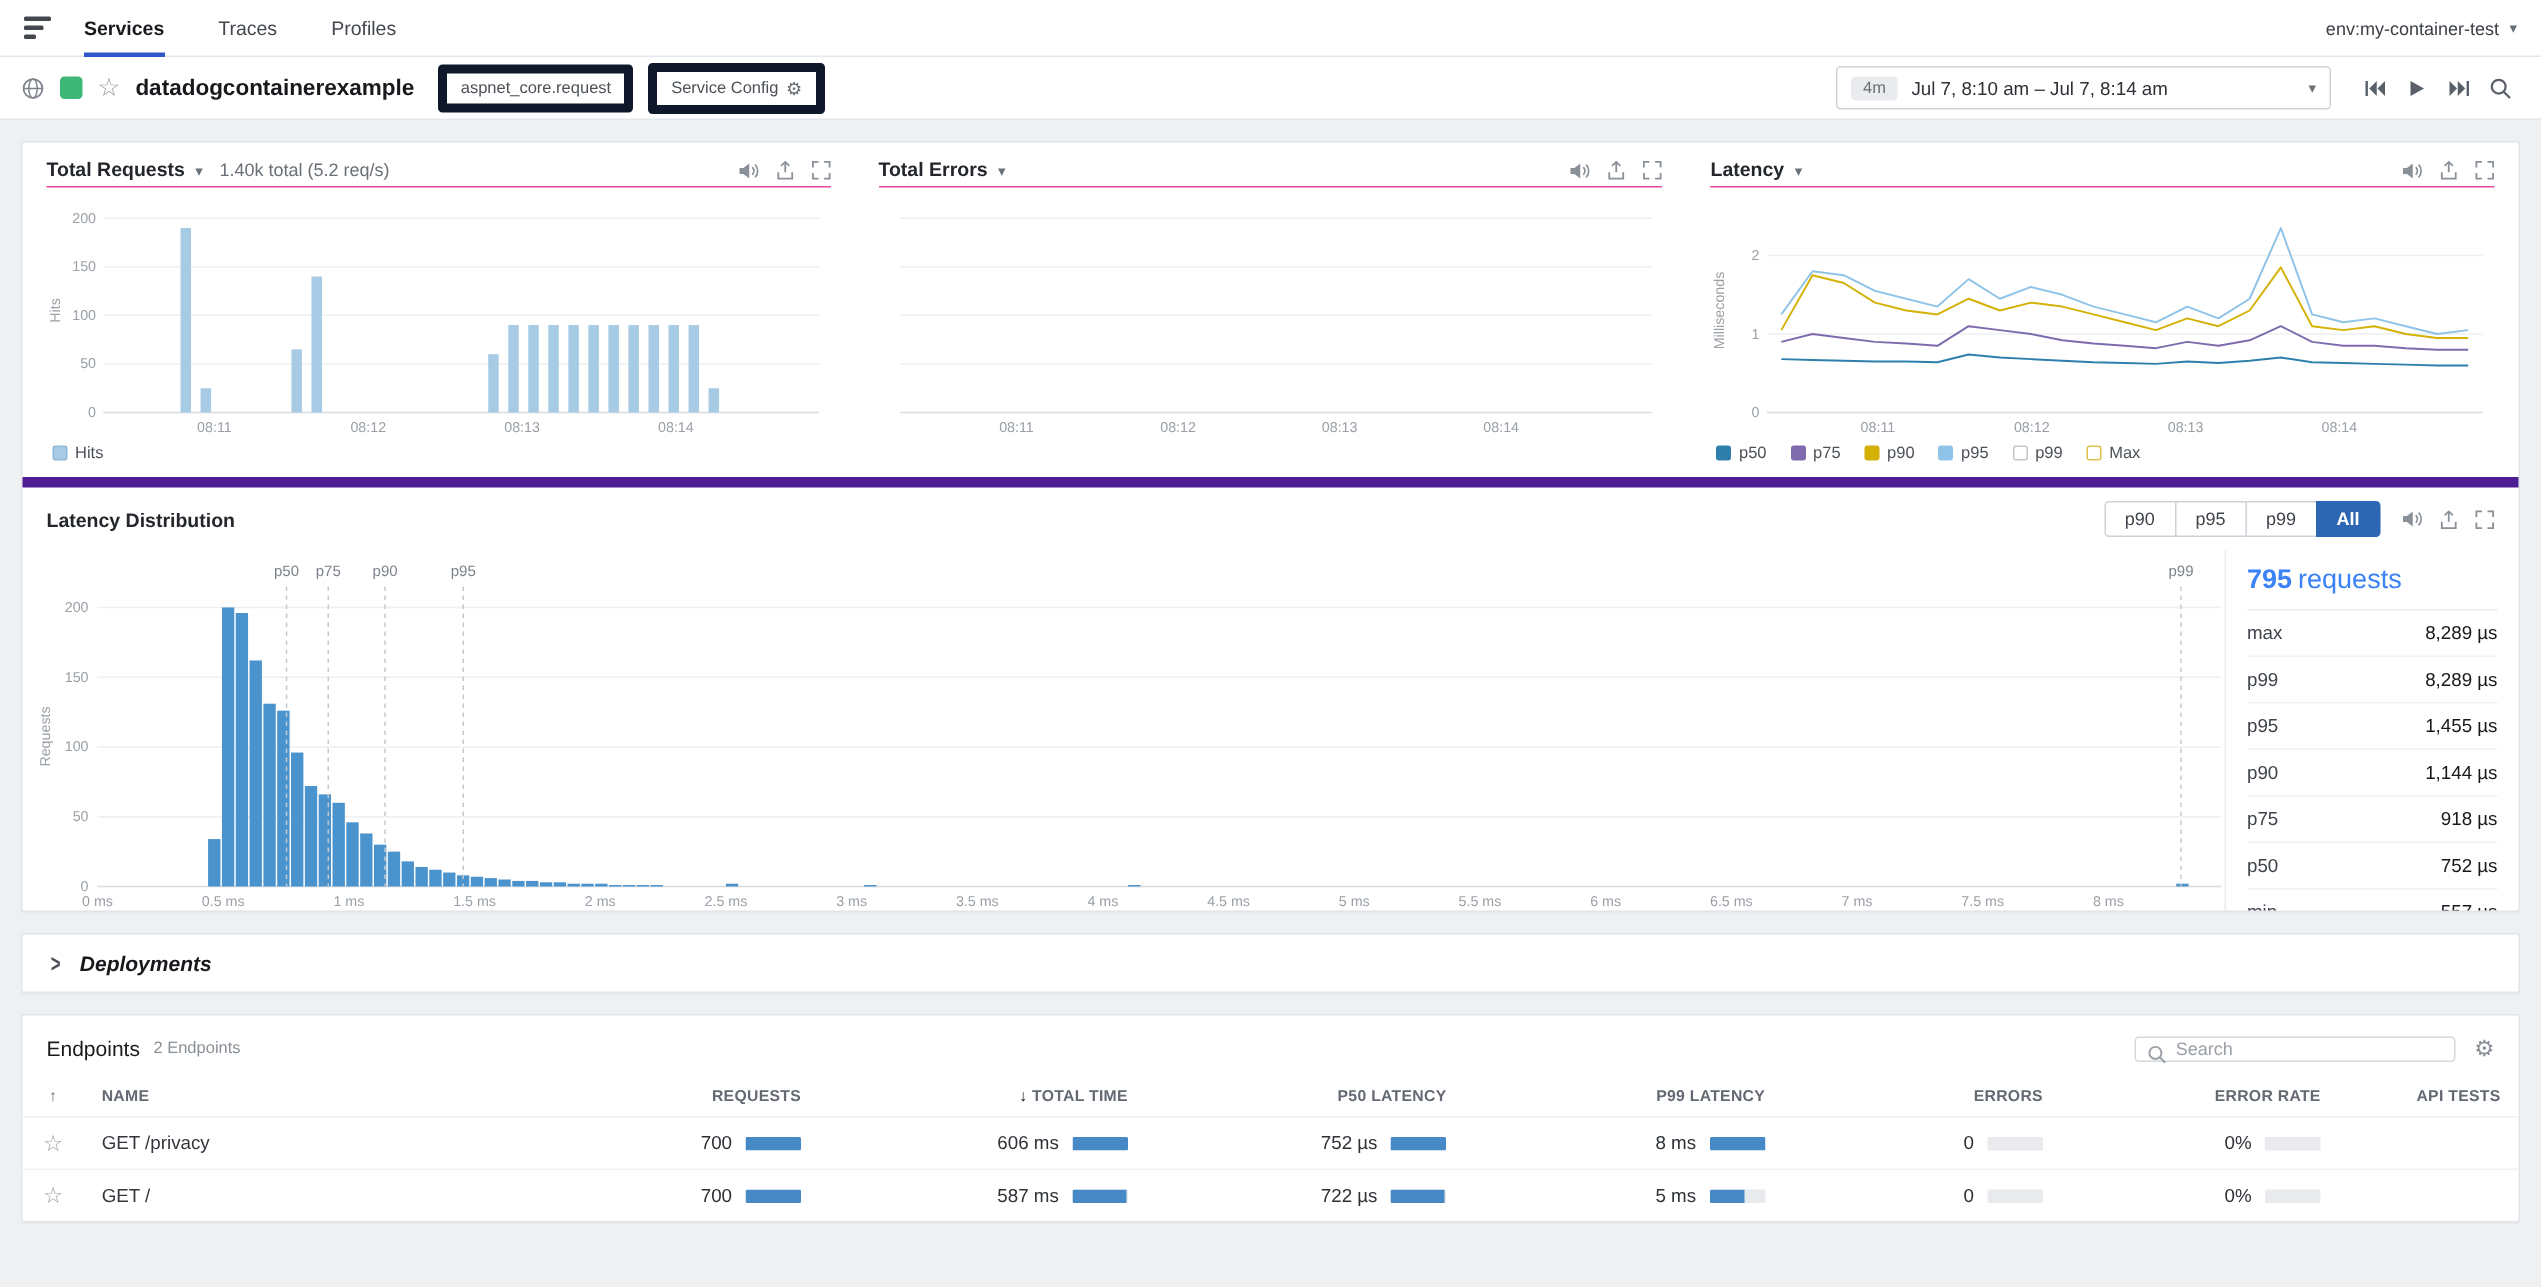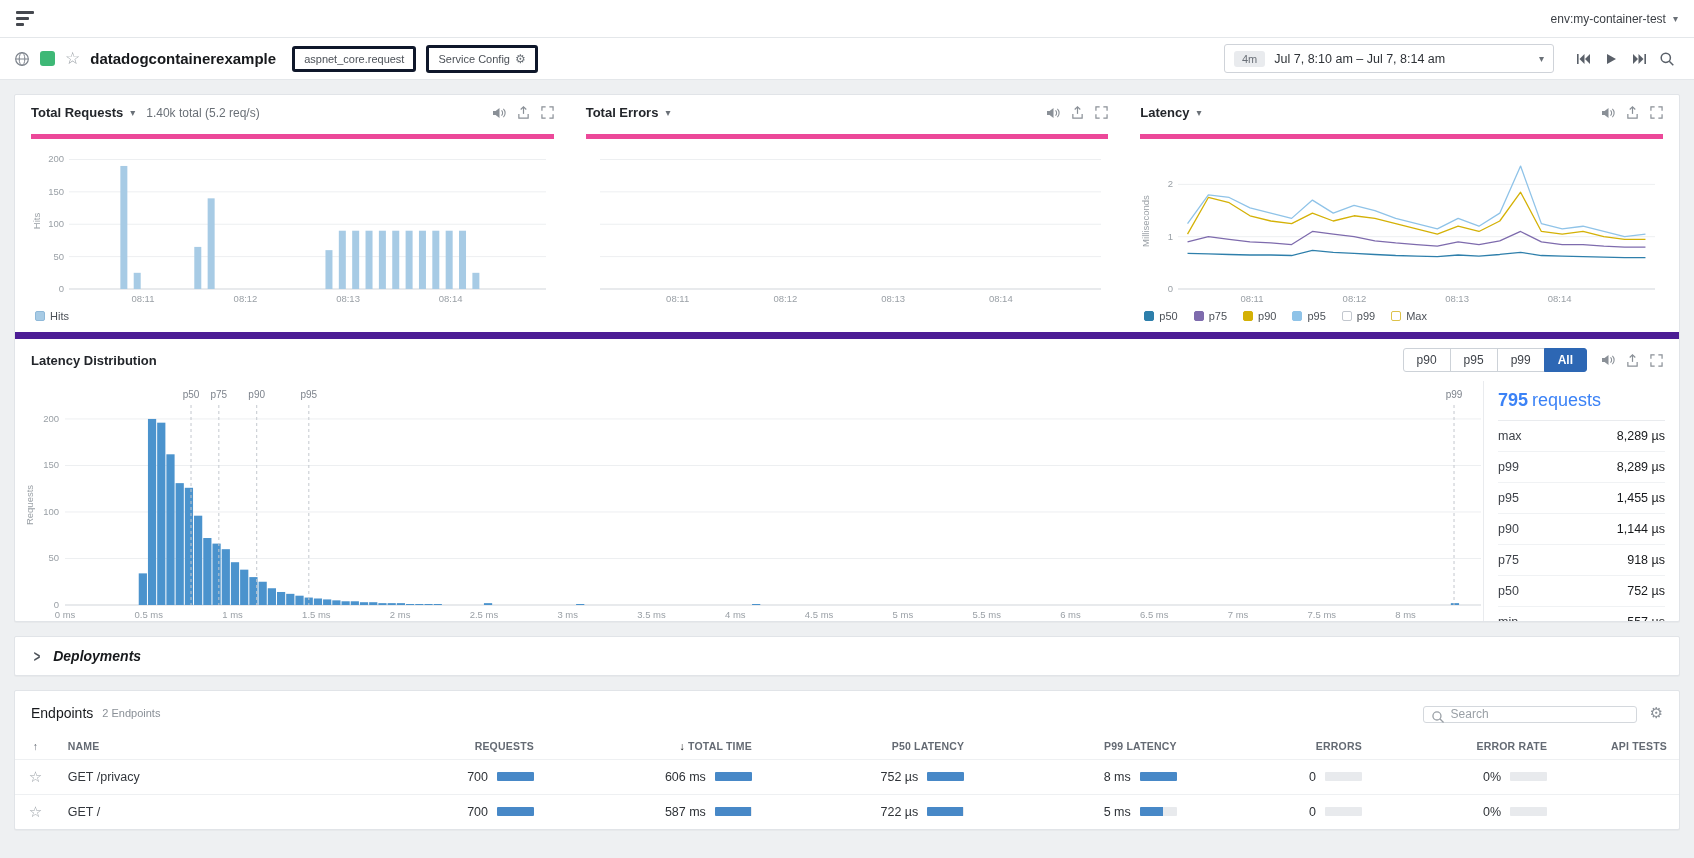--- a/index.html
+++ b/index.html
@@ -17,37 +17,37 @@
   .tab.active::after { content:""; position:absolute; left:0; right:0; bottom:0; height:3px; background:var(--accent,#3056c8); }
   .env-sel { margin-left:auto; display:flex; align-items:center; gap:7px; font-size:12px; color:#3c4046; cursor:pointer; }
   .caret { font-size:10px; color:#6a7077; }
 
   
   .servicebar { display:flex; align-items:center; background:#fff; height:42px; padding:0 14px; border-bottom:1px solid #e4e7ea; gap:10px; }
   .globe { color:#7d838c; display:flex; }
   .status-square { width:15px; height:15px; border-radius:3px; background:var(--green,#3eb876); }
   .star { color:#9aa0a6; font-size:17px; line-height:1; cursor:pointer; }
   .svc-title { font-size:15px; font-weight:700; color:#17191c; margin-right:6px; }
-  .badge { border:3px solid #0f172a; border-radius:3px; background:#fff; font-size:11px; color:#4c5158; padding:4px 9px; display:flex; align-items:center; gap:5px; }
+  .badge { border:6px solid #0f172a; border-radius:3px; background:#fff; font-size:11px; color:#4c5158; padding:4px 9px; display:flex; align-items:center; gap:5px; }
   .badge.clickable { cursor:pointer; }
   .gear { font-size:12px; color:#6a7077; }
   .timebox { margin-left:auto; display:flex; align-items:center; border:1px solid #cfd3d9; border-radius:3px; height:29px; padding:0 9px; gap:9px; width:330px; cursor:pointer; background:#fff; }
   .tag-4m { background:#e9ebee; border-radius:3px; font-size:11px; color:#696f77; padding:2px 8px; }
   .time-label { font-size:12.5px; color:#2e3237; }
   .timebox .caret { margin-left:auto; }
   .iconbtn { width:26px; height:26px; display:flex; align-items:center; justify-content:center; cursor:pointer; color:#5a6069; }
   .navbtns { display:flex; gap:2px; margin-left:6px; }
 
   
   .content { padding:14px; display:flex; flex-direction:column; gap:14px; }
   .card { background:#fff; border:1px solid #e1e4e8; border-radius:2px; box-shadow:0 1px 1px rgba(0,0,0,.03); }
 
   .charts-row { display:grid; grid-template-columns:1fr 1fr 1fr; }
   .chart-panel { padding:10px 16px 4px; min-width:0; }
-  .chart-header { display:flex; align-items:center; gap:7px; border-bottom:5px solid #ec4899; padding-bottom:14px; }
+  .chart-header { display:flex; align-items:flex-end; gap:7px; border-bottom:1px solid #ec4899; padding-bottom:4px; }
   .chart-title { font-size:13px; font-weight:700; color:#23262b; }
   .chart-summary { font-size:12px; color:#6a7077; margin-left:4px; }
   .hicons { margin-left:auto; display:flex; gap:11px; align-items:center; color:#8a9097; }
   .hicons svg { display:block; cursor:pointer; }
   .chart-body { height:160px; margin-top:6px; }
   .legend { display:flex; gap:16px; font-size:11px; color:#4c5158; padding:5px 0 6px 4px; flex-wrap:wrap; }
   .legend-item { display:flex; align-items:center; gap:5px; cursor:pointer; }
   .swatch { width:10px; height:10px; border-radius:2px; border:1px solid transparent; display:inline-block; }
 
   
@@ -107,20 +107,25 @@
 <body>
 
 <div class="page">
 
   <header class="topnav">
     <div class="menu-icon">
         <i></i>
         <i></i>
         <i></i>
       </div>
+    <nav class="tabs">
+      <div class="tab active">Services</div>
+      <div class="tab">Traces</div>
+      <div class="tab">Profiles</div>
+    </nav>
     <div class="env-sel">
       <span>env:my-container-test</span>
       <span class="caret">▾</span>
     </div>
   </header>
 
   <div class="servicebar">
     <span class="globe">
       <svg width="16" height="16" viewBox="0 0 16 16">
           <circle cx="8" cy="8" r="6.3" fill="none" stroke="currentColor" stroke-width="1.2"></circle>

